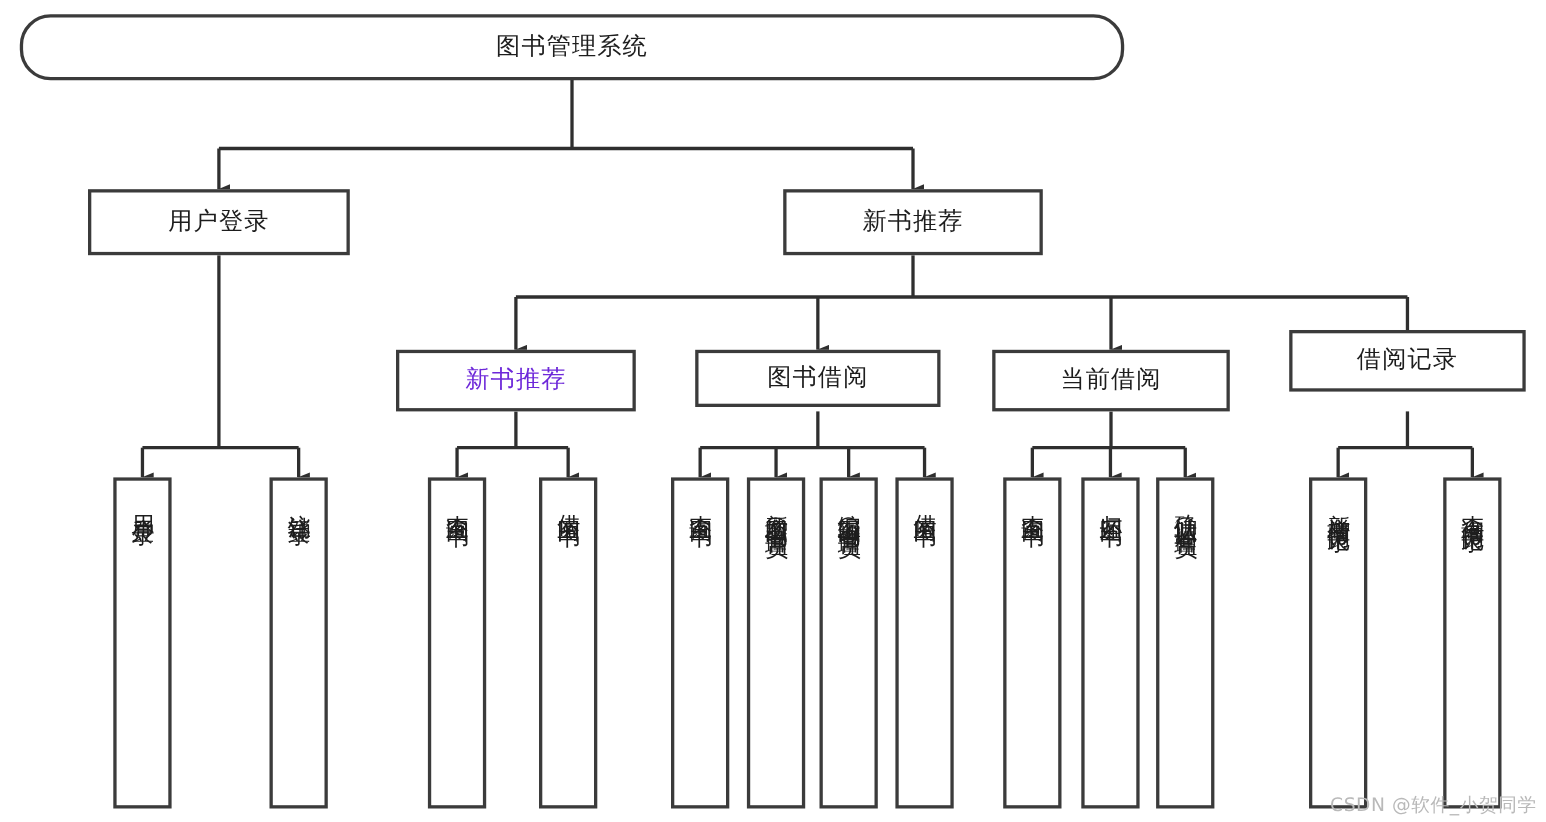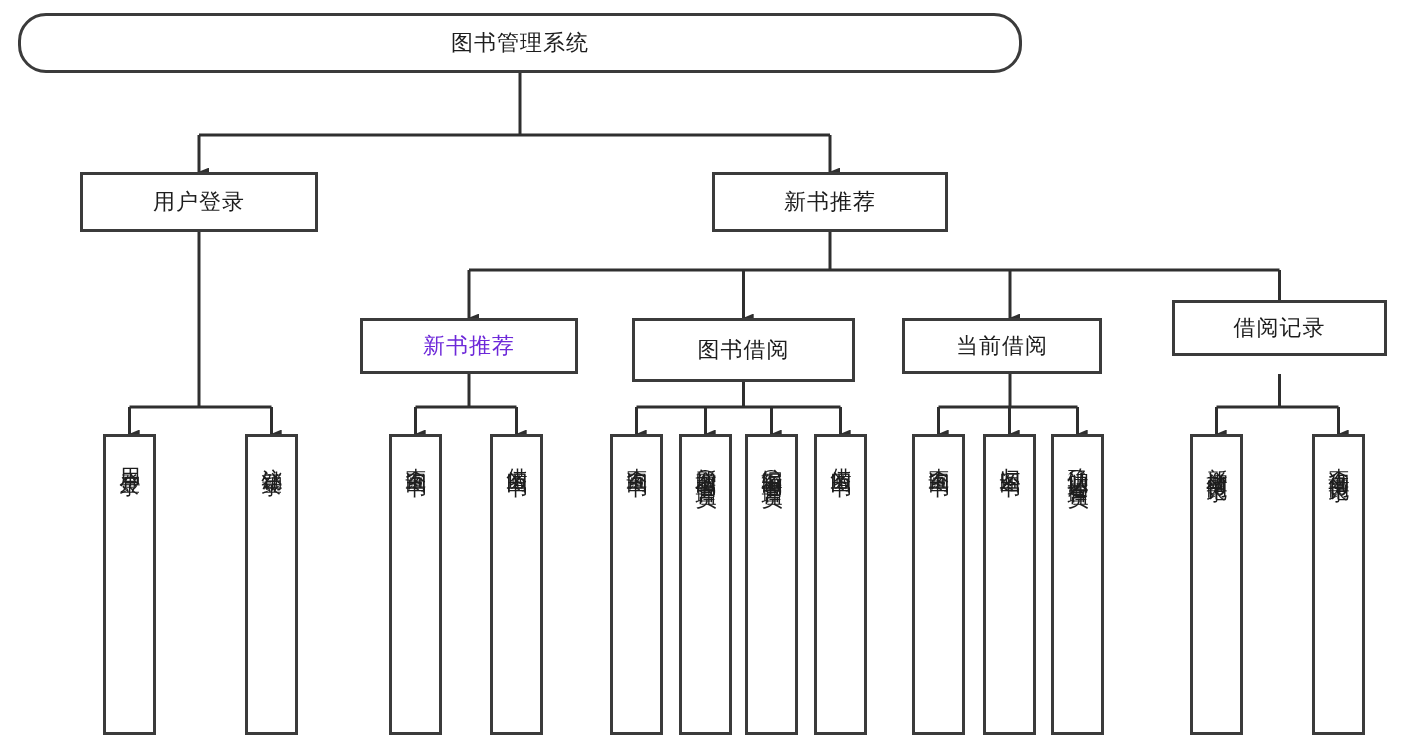--- a/index.html
+++ b/index.html
@@ -108,24 +108,24 @@
       </div>
       <div class="node-box" style="left: 80px; top: 172px; width: 238px; height: 60px; border-color: rgb(59, 59, 59); background: rgb(255, 255, 255);">
         <span class="node-label" style="color: rgb(29, 29, 29);">用户登录</span>
       </div>
       <div class="node-box" style="left: 712px; top: 172px; width: 236px; height: 60px; border-color: rgb(59, 59, 59); background: rgb(255, 255, 255);">
         <span class="node-label" style="color: rgb(29, 29, 29);">新书推荐</span>
       </div>
       <div class="node-box" style="left: 360px; top: 318px; width: 218px; height: 56px; border-color: rgb(59, 59, 59); background: rgb(255, 255, 255);">
         <span class="node-label" style="color: #6d28d9;">新书推荐</span>
       </div>
-      <div class="node-box" style="left: 632px; top: 318px; width: 223px; height: 64px; border-color: rgb(59, 59, 59); background: rgb(255, 255, 255); align-items: center;">
+      <div class="node-box" style="left: 632px; top: 318px; width: 223px; height: 52px; border-color: rgb(59, 59, 59); background: rgb(255, 255, 255); align-items: center;">
         <span class="node-label" style="color: rgb(29, 29, 29);">图书借阅</span>
       </div>
-      <div class="node-box" style="left: 902px; top: 318px; width: 200px; height: 56px; border-color: rgb(59, 59, 59); background: rgb(255, 255, 255);">
+      <div class="node-box" style="left: 902px; top: 318px; width: 216px; height: 56px; border-color: rgb(59, 59, 59); background: rgb(255, 255, 255);">
         <span class="node-label" style="color: rgb(29, 29, 29);">当前借阅</span>
       </div>
       <div class="node-box" style="left: 1172px; top: 300px; width: 215px; height: 56px; border-color: rgb(59, 59, 59); background: rgb(255, 255, 255);">
         <span class="node-label" style="color: rgb(29, 29, 29);">借阅记录</span>
       </div>
       <div class="node-box vertical" style="left: 103px; top: 434px; width: 53px; height: 301px; border-color: rgb(59, 59, 59); background: rgb(255, 255, 255);">
         <span class="node-label" style="color: rgb(29, 29, 29);">用户登录</span>
       </div>
       <div class="node-box vertical" style="left: 245px; top: 434px; width: 53px; height: 301px; border-color: rgb(59, 59, 59); background: rgb(255, 255, 255);">
         <span class="node-label" style="color: rgb(29, 29, 29);">注销登录</span>
@@ -158,13 +158,14 @@
         <span class="node-label" style="color: rgb(29, 29, 29);">确认归还（管理员）</span>
       </div>
       <div class="node-box vertical" style="left: 1190px; top: 434px; width: 53px; height: 301px; border-color: rgb(59, 59, 59); background: rgb(255, 255, 255);">
         <span class="node-label" style="color: rgb(29, 29, 29);">新增借阅记录</span>
       </div>
       <div class="node-box vertical" style="left: 1312px; top: 434px; width: 53px; height: 301px; border-color: rgb(59, 59, 59); background: rgb(255, 255, 255);">
         <span class="node-label" style="color: rgb(29, 29, 29);">查询借阅记录</span>
       </div>
     </div>
 
+  <div id="watermark">CSDN @软件_小贺同学</div>
 </div>
 
 </body></html>

